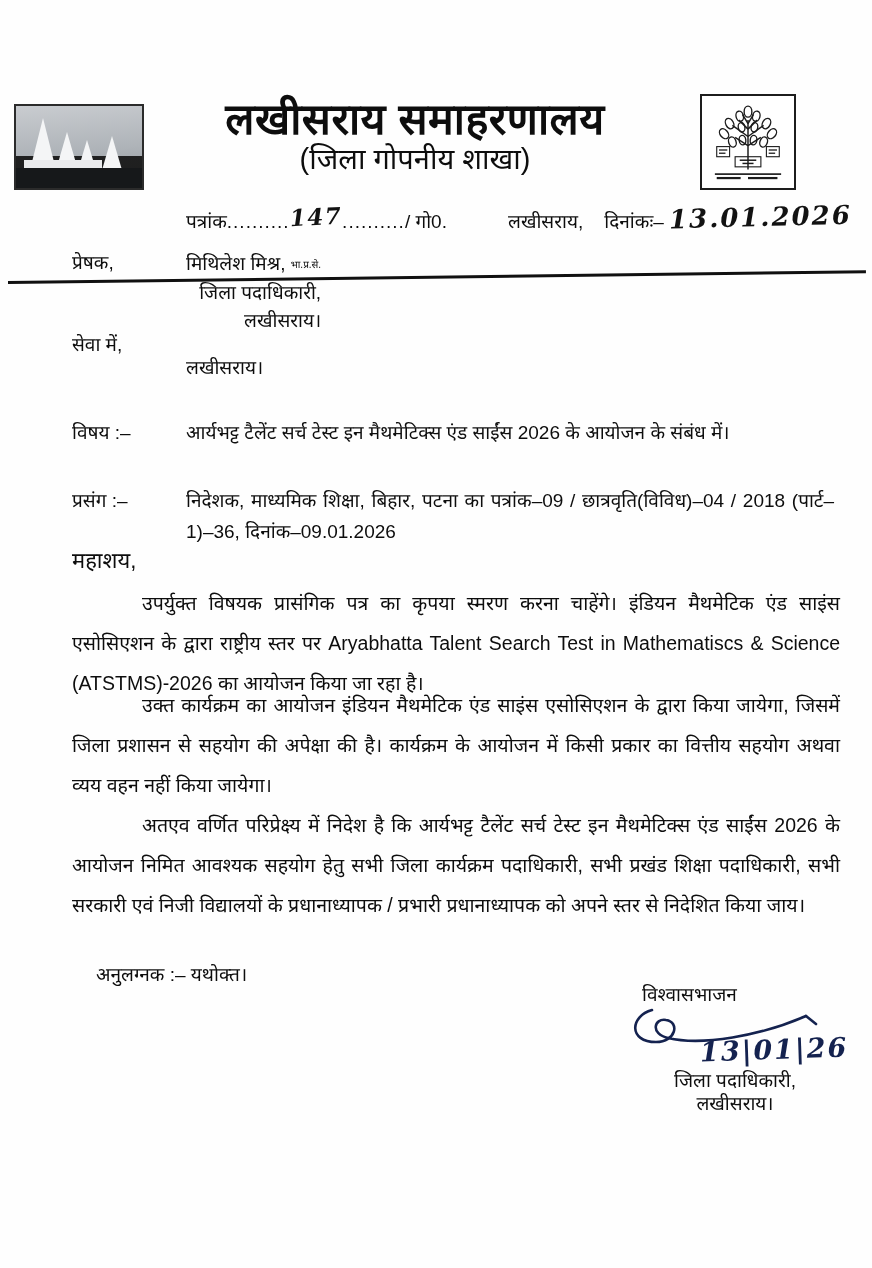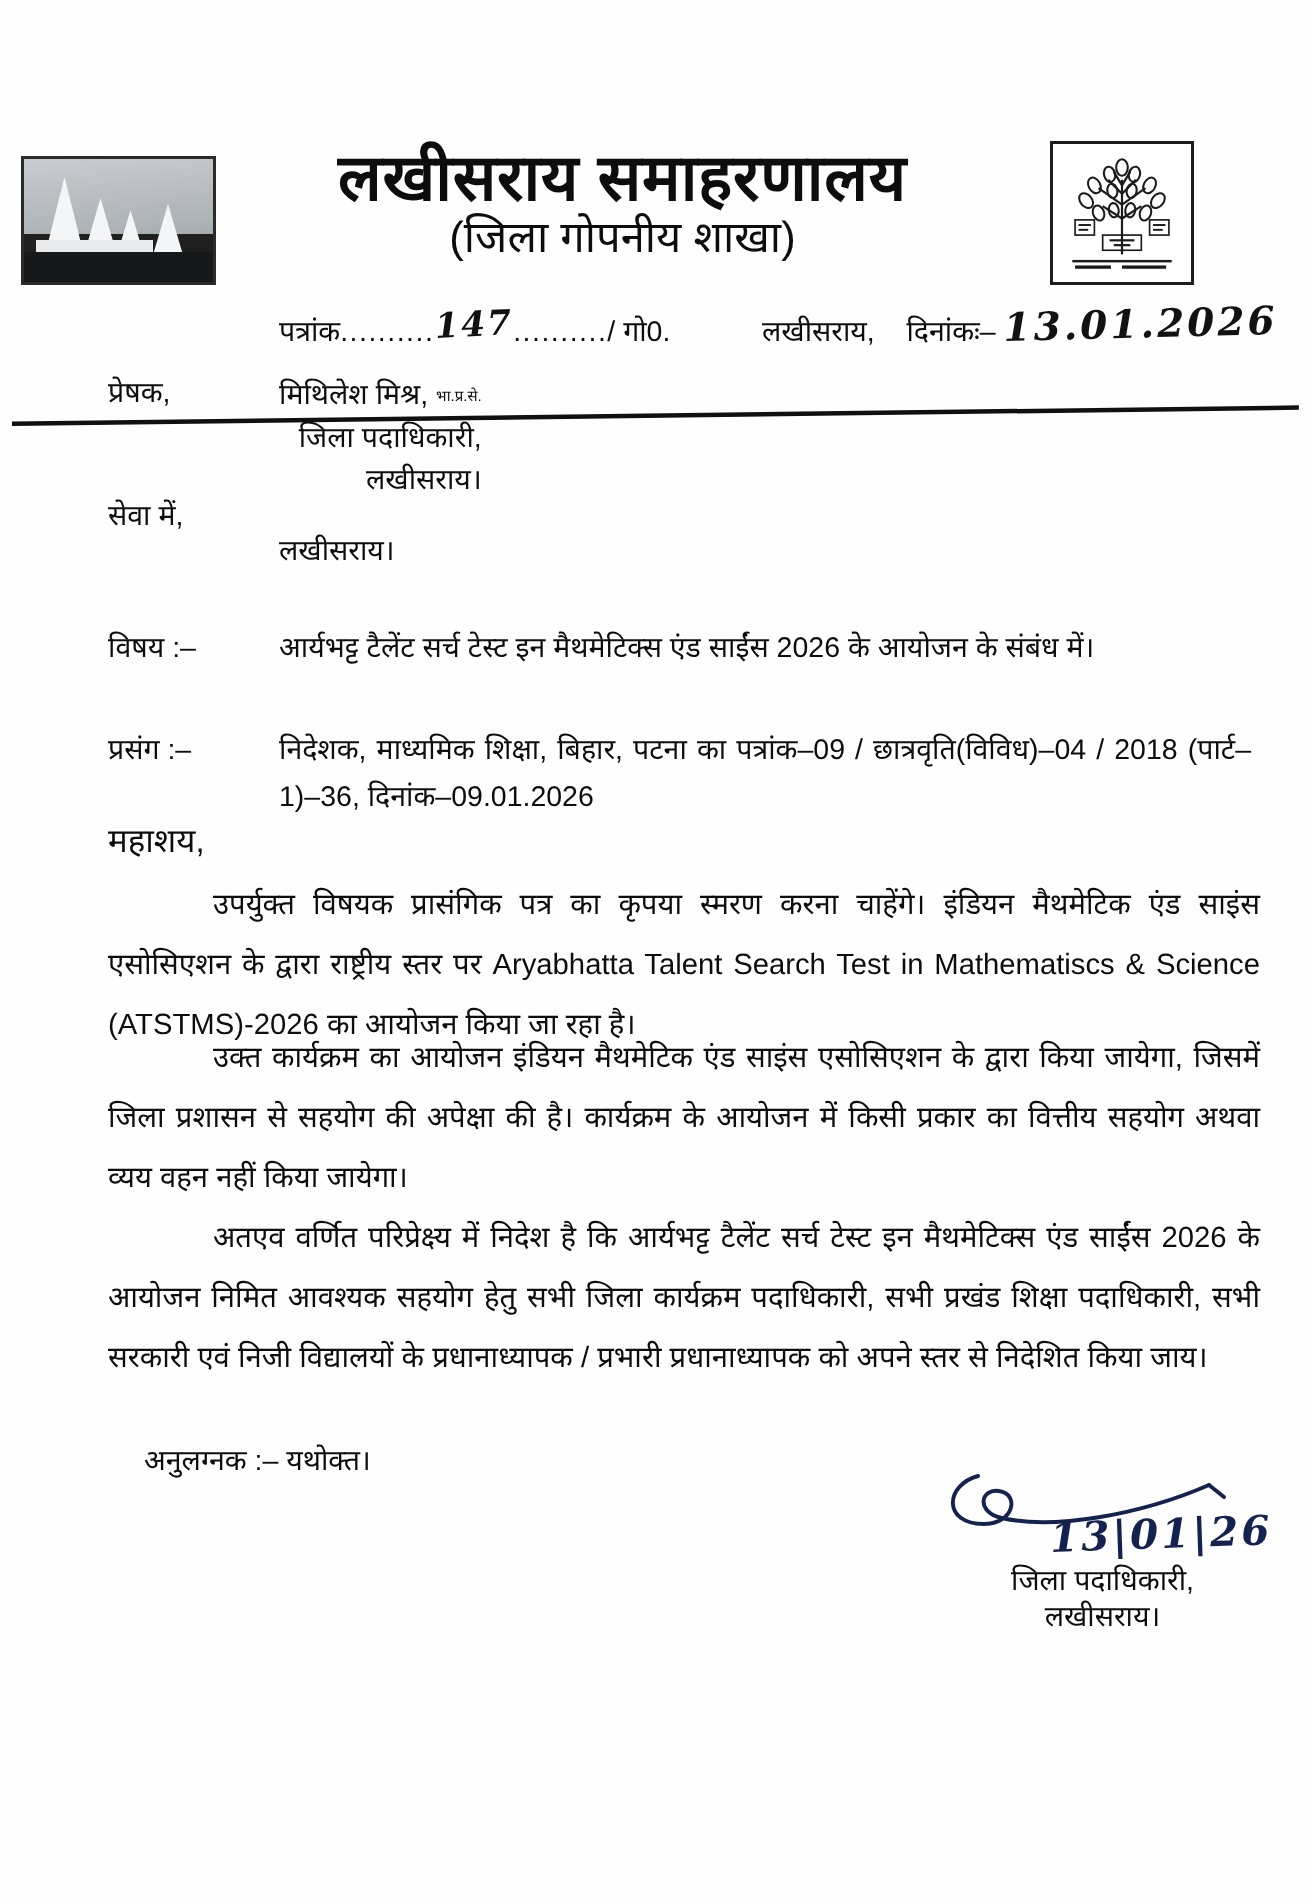--- a/index.html
+++ b/index.html
@@ -366,20 +366,21 @@
     <div class="greeting" style="top:296px;">महाशय,</div>
 
     <div class="para" style="top:336px;">उपर्युक्त विषयक प्रासंगिक पत्र का कृपया स्मरण करना चाहेंगे। इंडियन मैथमेटिक एंड साइंस एसोसिएशन के द्वारा राष्ट्रीय स्तर पर Aryabhatta Talent Search Test in Mathematiscs &amp; Science (ATSTMS)-2026 का आयोजन किया जा रहा है।</div>
     <div class="para" style="top:438px;">उक्त कार्यक्रम का आयोजन इंडियन मैथमेटिक एंड साइंस एसोसिएशन के द्वारा किया जायेगा, जिसमें जिला प्रशासन से सहयोग की अपेक्षा की है। कार्यक्रम के आयोजन में किसी प्रकार का वित्तीय सहयोग अथवा व्यय वहन नहीं किया जायेगा।</div>
     <div class="para" style="top:558px;">अतएव वर्णित परिप्रेक्ष्य में निदेश है कि आर्यभट्ट टैलेंट सर्च टेस्ट इन मैथमेटिक्स एंड साईंस 2026 के आयोजन निमित आवश्यक सहयोग हेतु सभी जिला कार्यक्रम पदाधिकारी, सभी प्रखंड शिक्षा पदाधिकारी, सभी सरकारी एवं निजी विद्यालयों के प्रधानाध्यापक / प्रभारी प्रधानाध्यापक को अपने स्तर से निदेशित किया जाय।</div>
 
     <div class="enclosure" style="top:712px;">अनुलग्नक :– यथोक्त।</div>
   </div>
 
   <div class="sign-block">
+    <div class="sign-respect">विश्वासभाजन</div>
     <div class="sign-graphic">
       <svg viewBox="0 0 240 66" xmlns="http://www.w3.org/2000/svg">
         <path d="M42 8 C20 14, 18 40, 46 40 C66 40, 70 20, 56 18 C44 16, 40 32, 58 36 C92 44, 150 34, 196 14" fill="none" stroke="#14224f" stroke-width="2.6" stroke-linecap="round"></path>
         <path d="M196 14 L206 22" fill="none" stroke="#14224f" stroke-width="2.6" stroke-linecap="round"></path>
       </svg>
       <div class="sign-date">13|01|26</div>
     </div>
     <div class="sign-designation">जिला पदाधिकारी,</div>
     <div class="sign-designation">लखीसराय।</div>
   </div>

